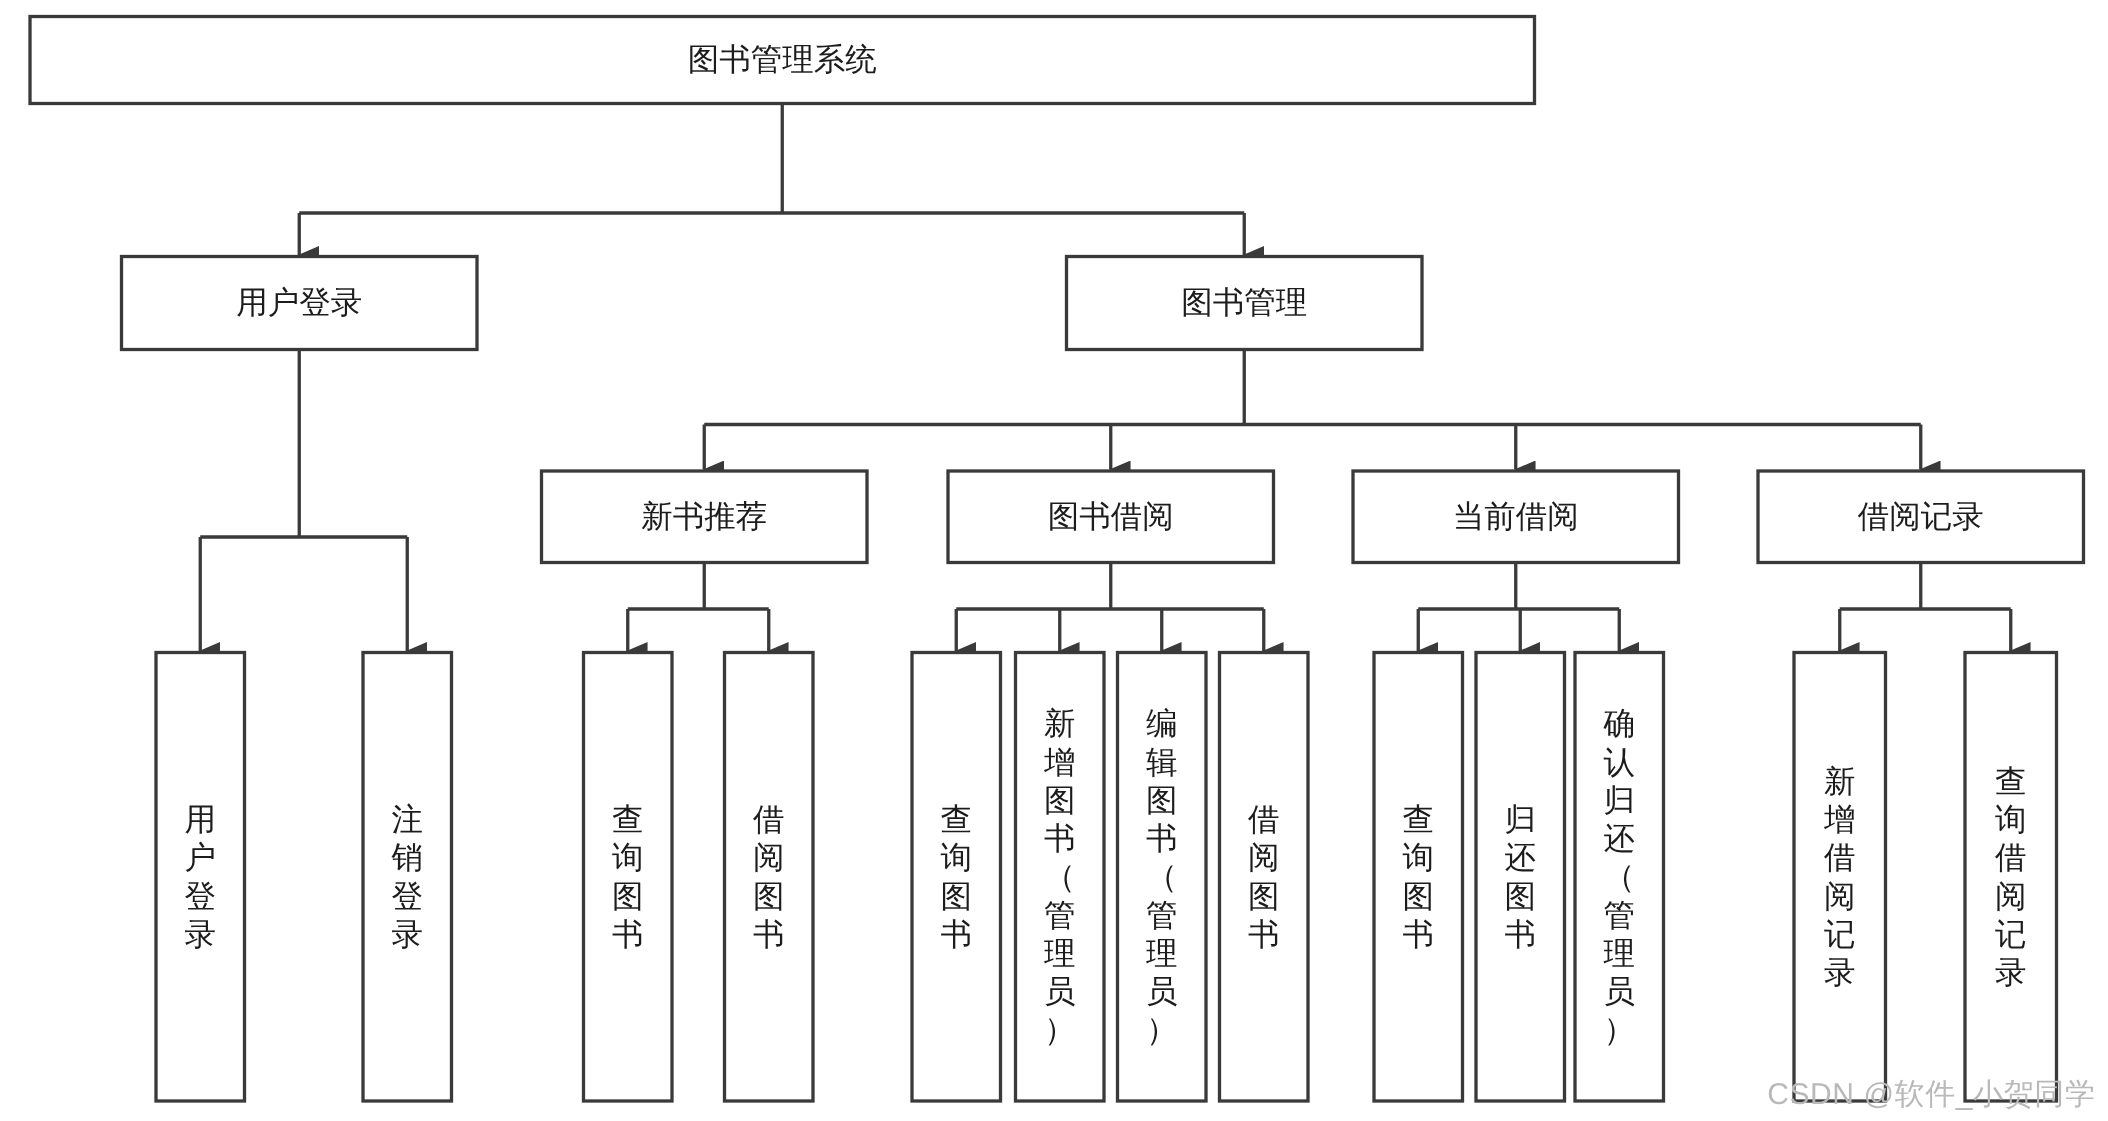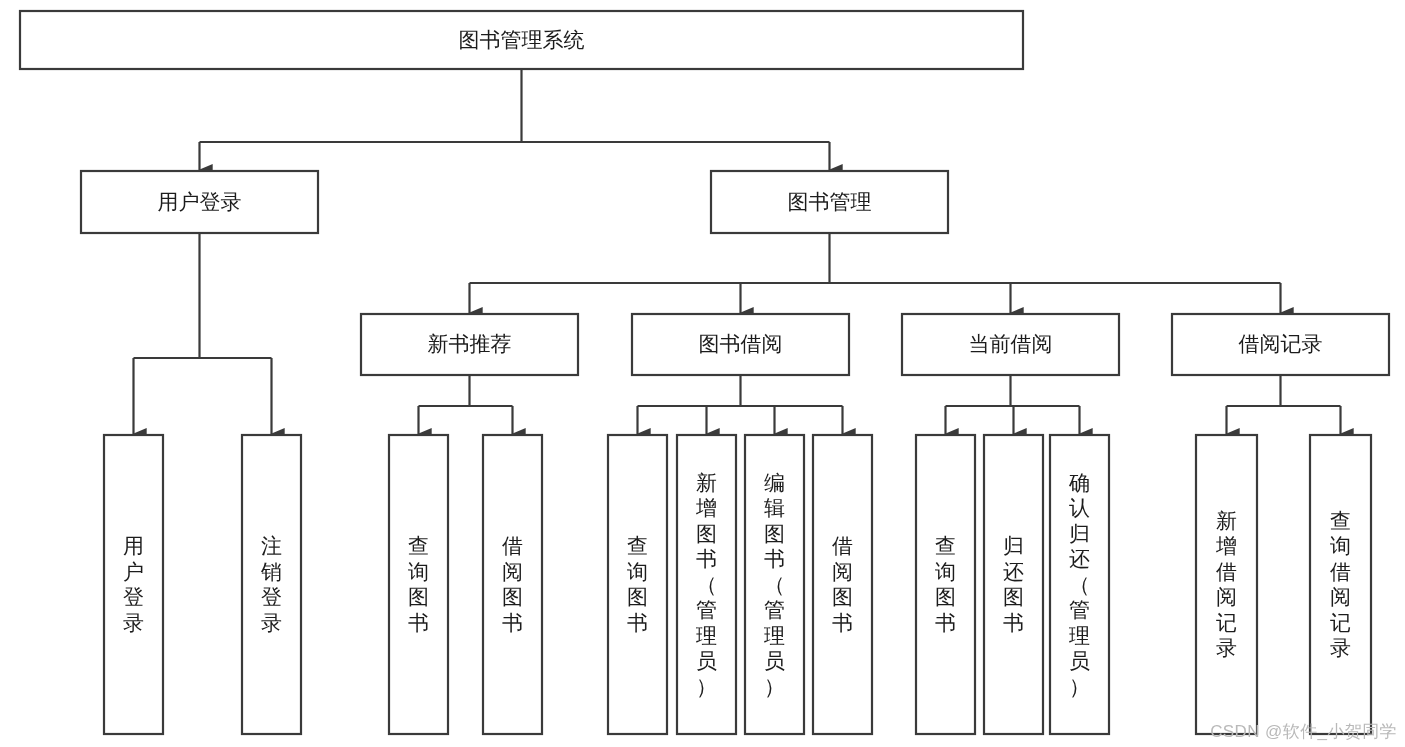--- a/index.html
+++ b/index.html
@@ -52,21 +52,21 @@
     font-family: "Liberation Sans", "DejaVu Sans", sans-serif;
     font-size: 21px;
     fill: #1c1c1c;
     text-anchor: middle;
   }
   .watermark {
     position: absolute;
     right: 8px;
     bottom: 4px;
     font-family: "Liberation Sans", "DejaVu Sans", sans-serif;
-    font-size: 17px;
+    font-size: 20px;
     color: #b9b9b9;
     letter-spacing: 0.4px;
     white-space: nowrap;
     user-select: none;
   }
 </style>
 </head>
 <body>
 
 <div id="diagram-root">

